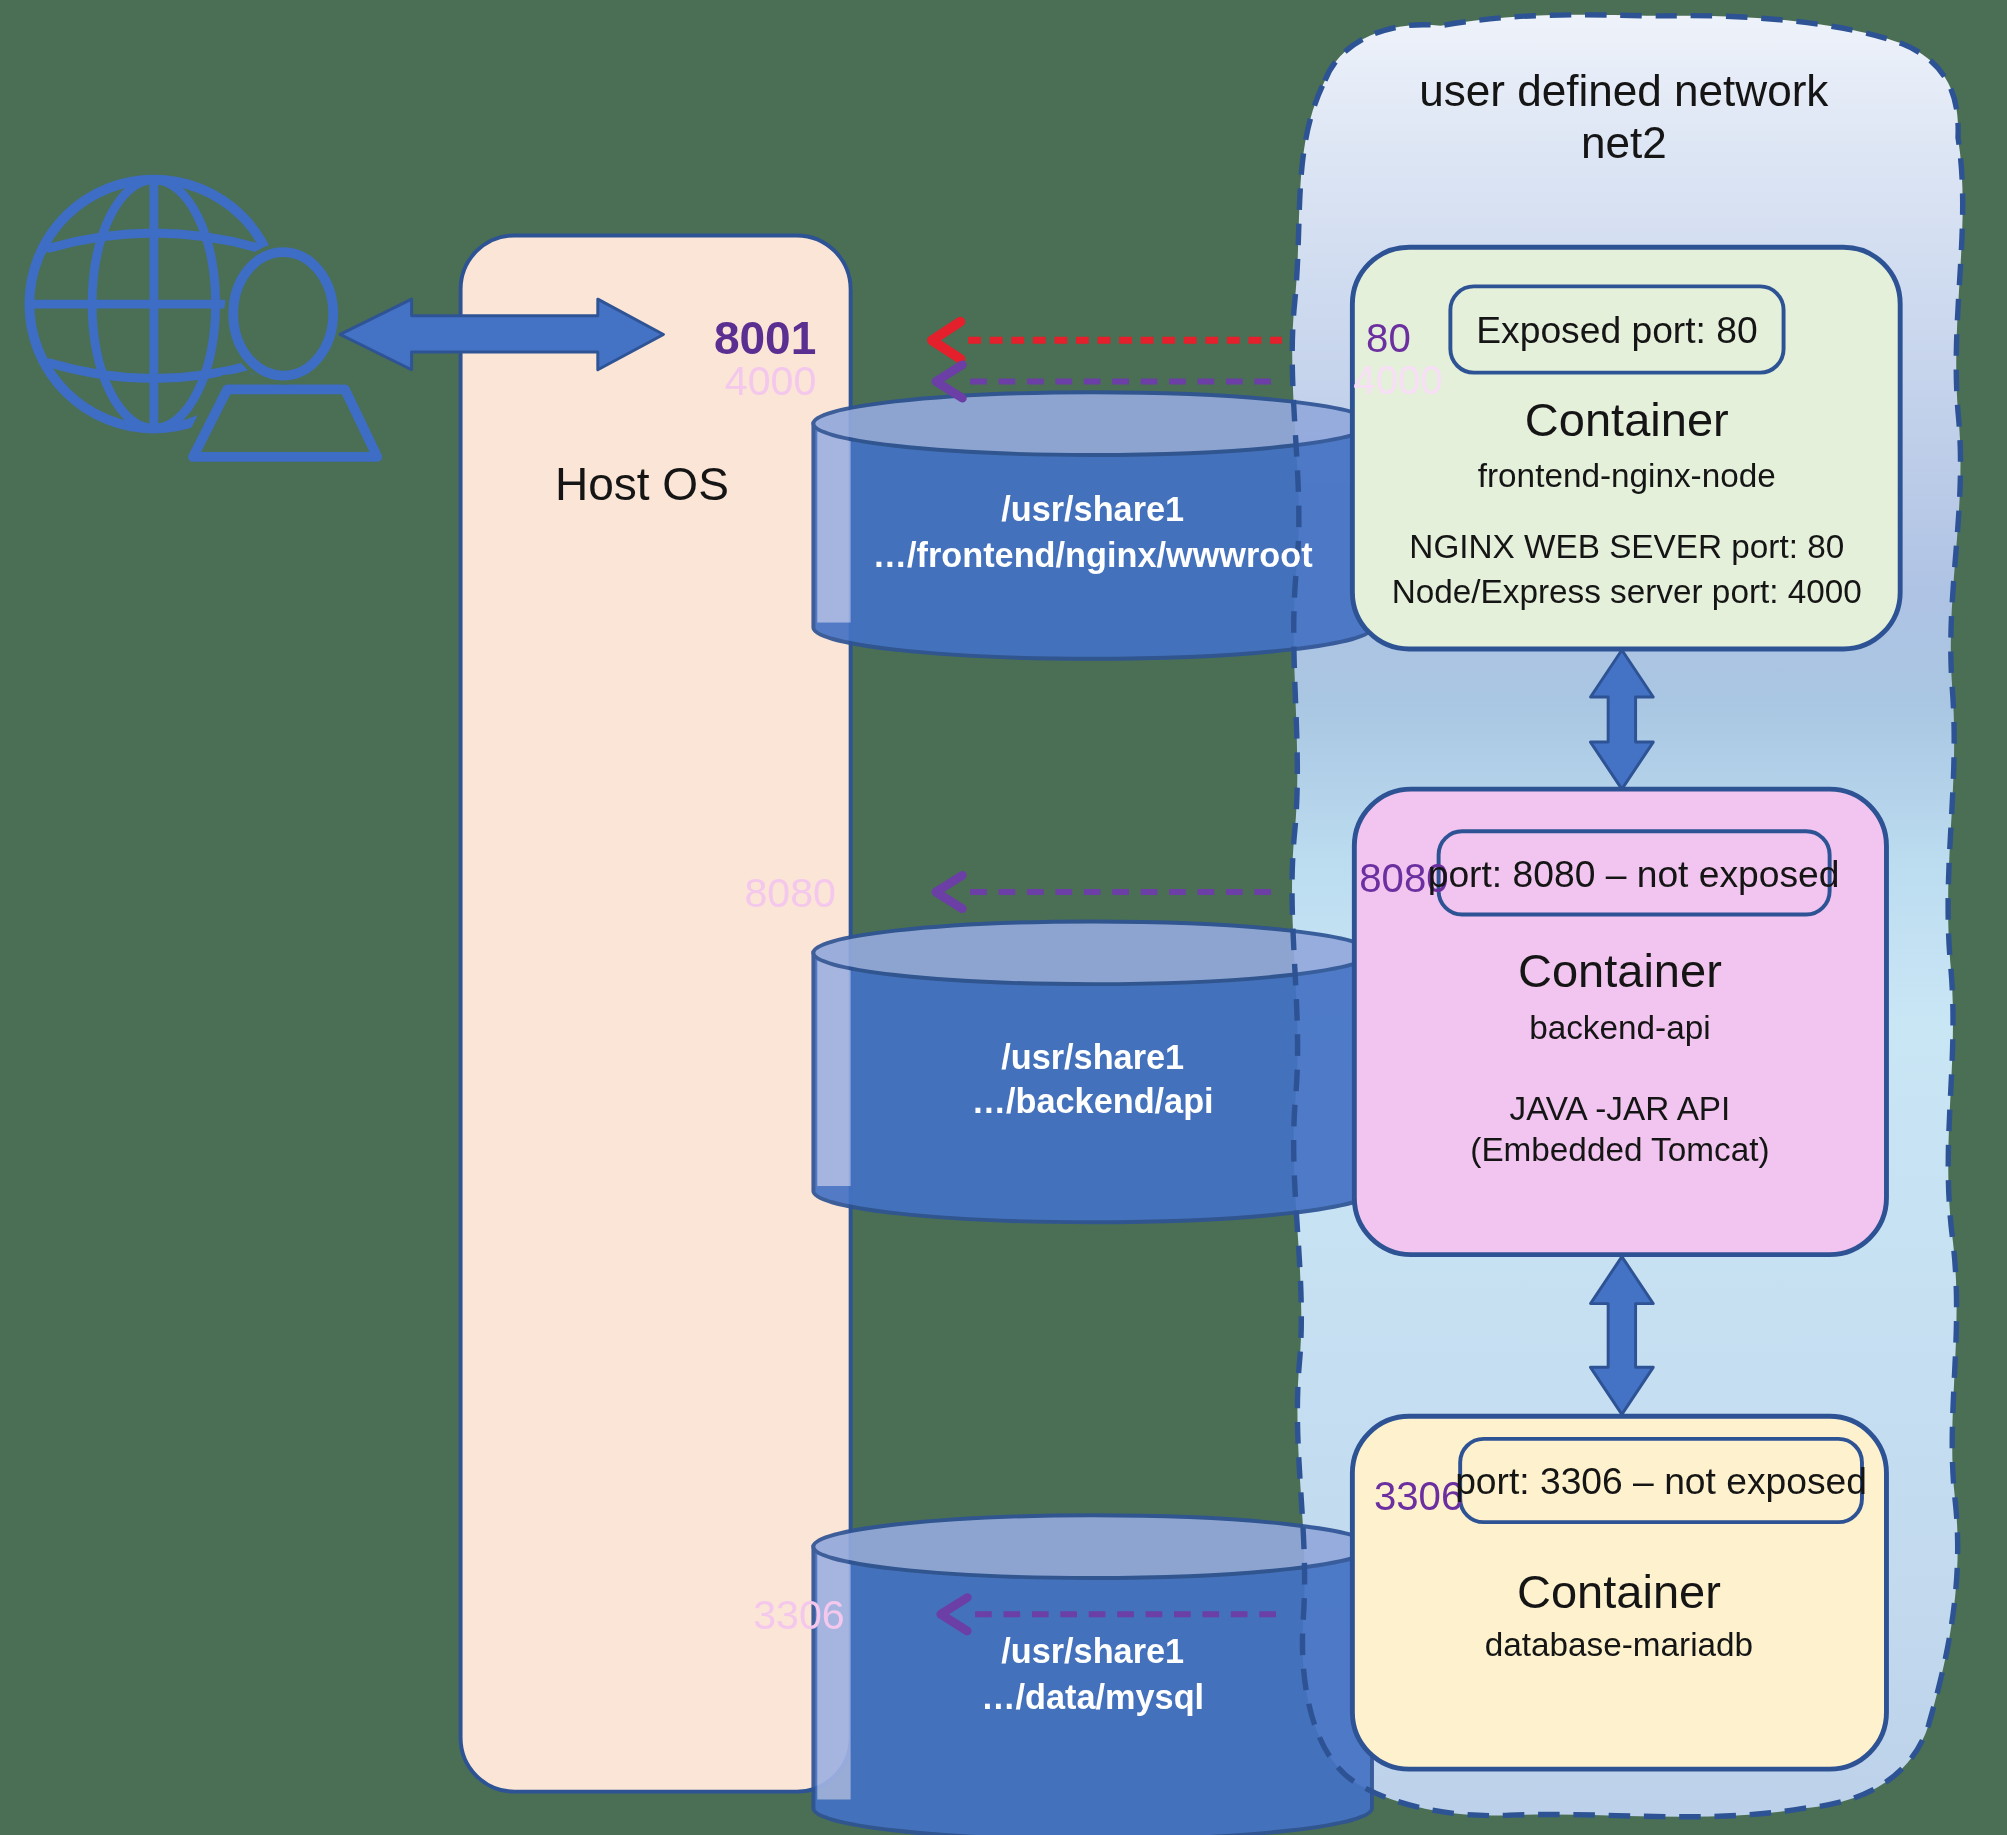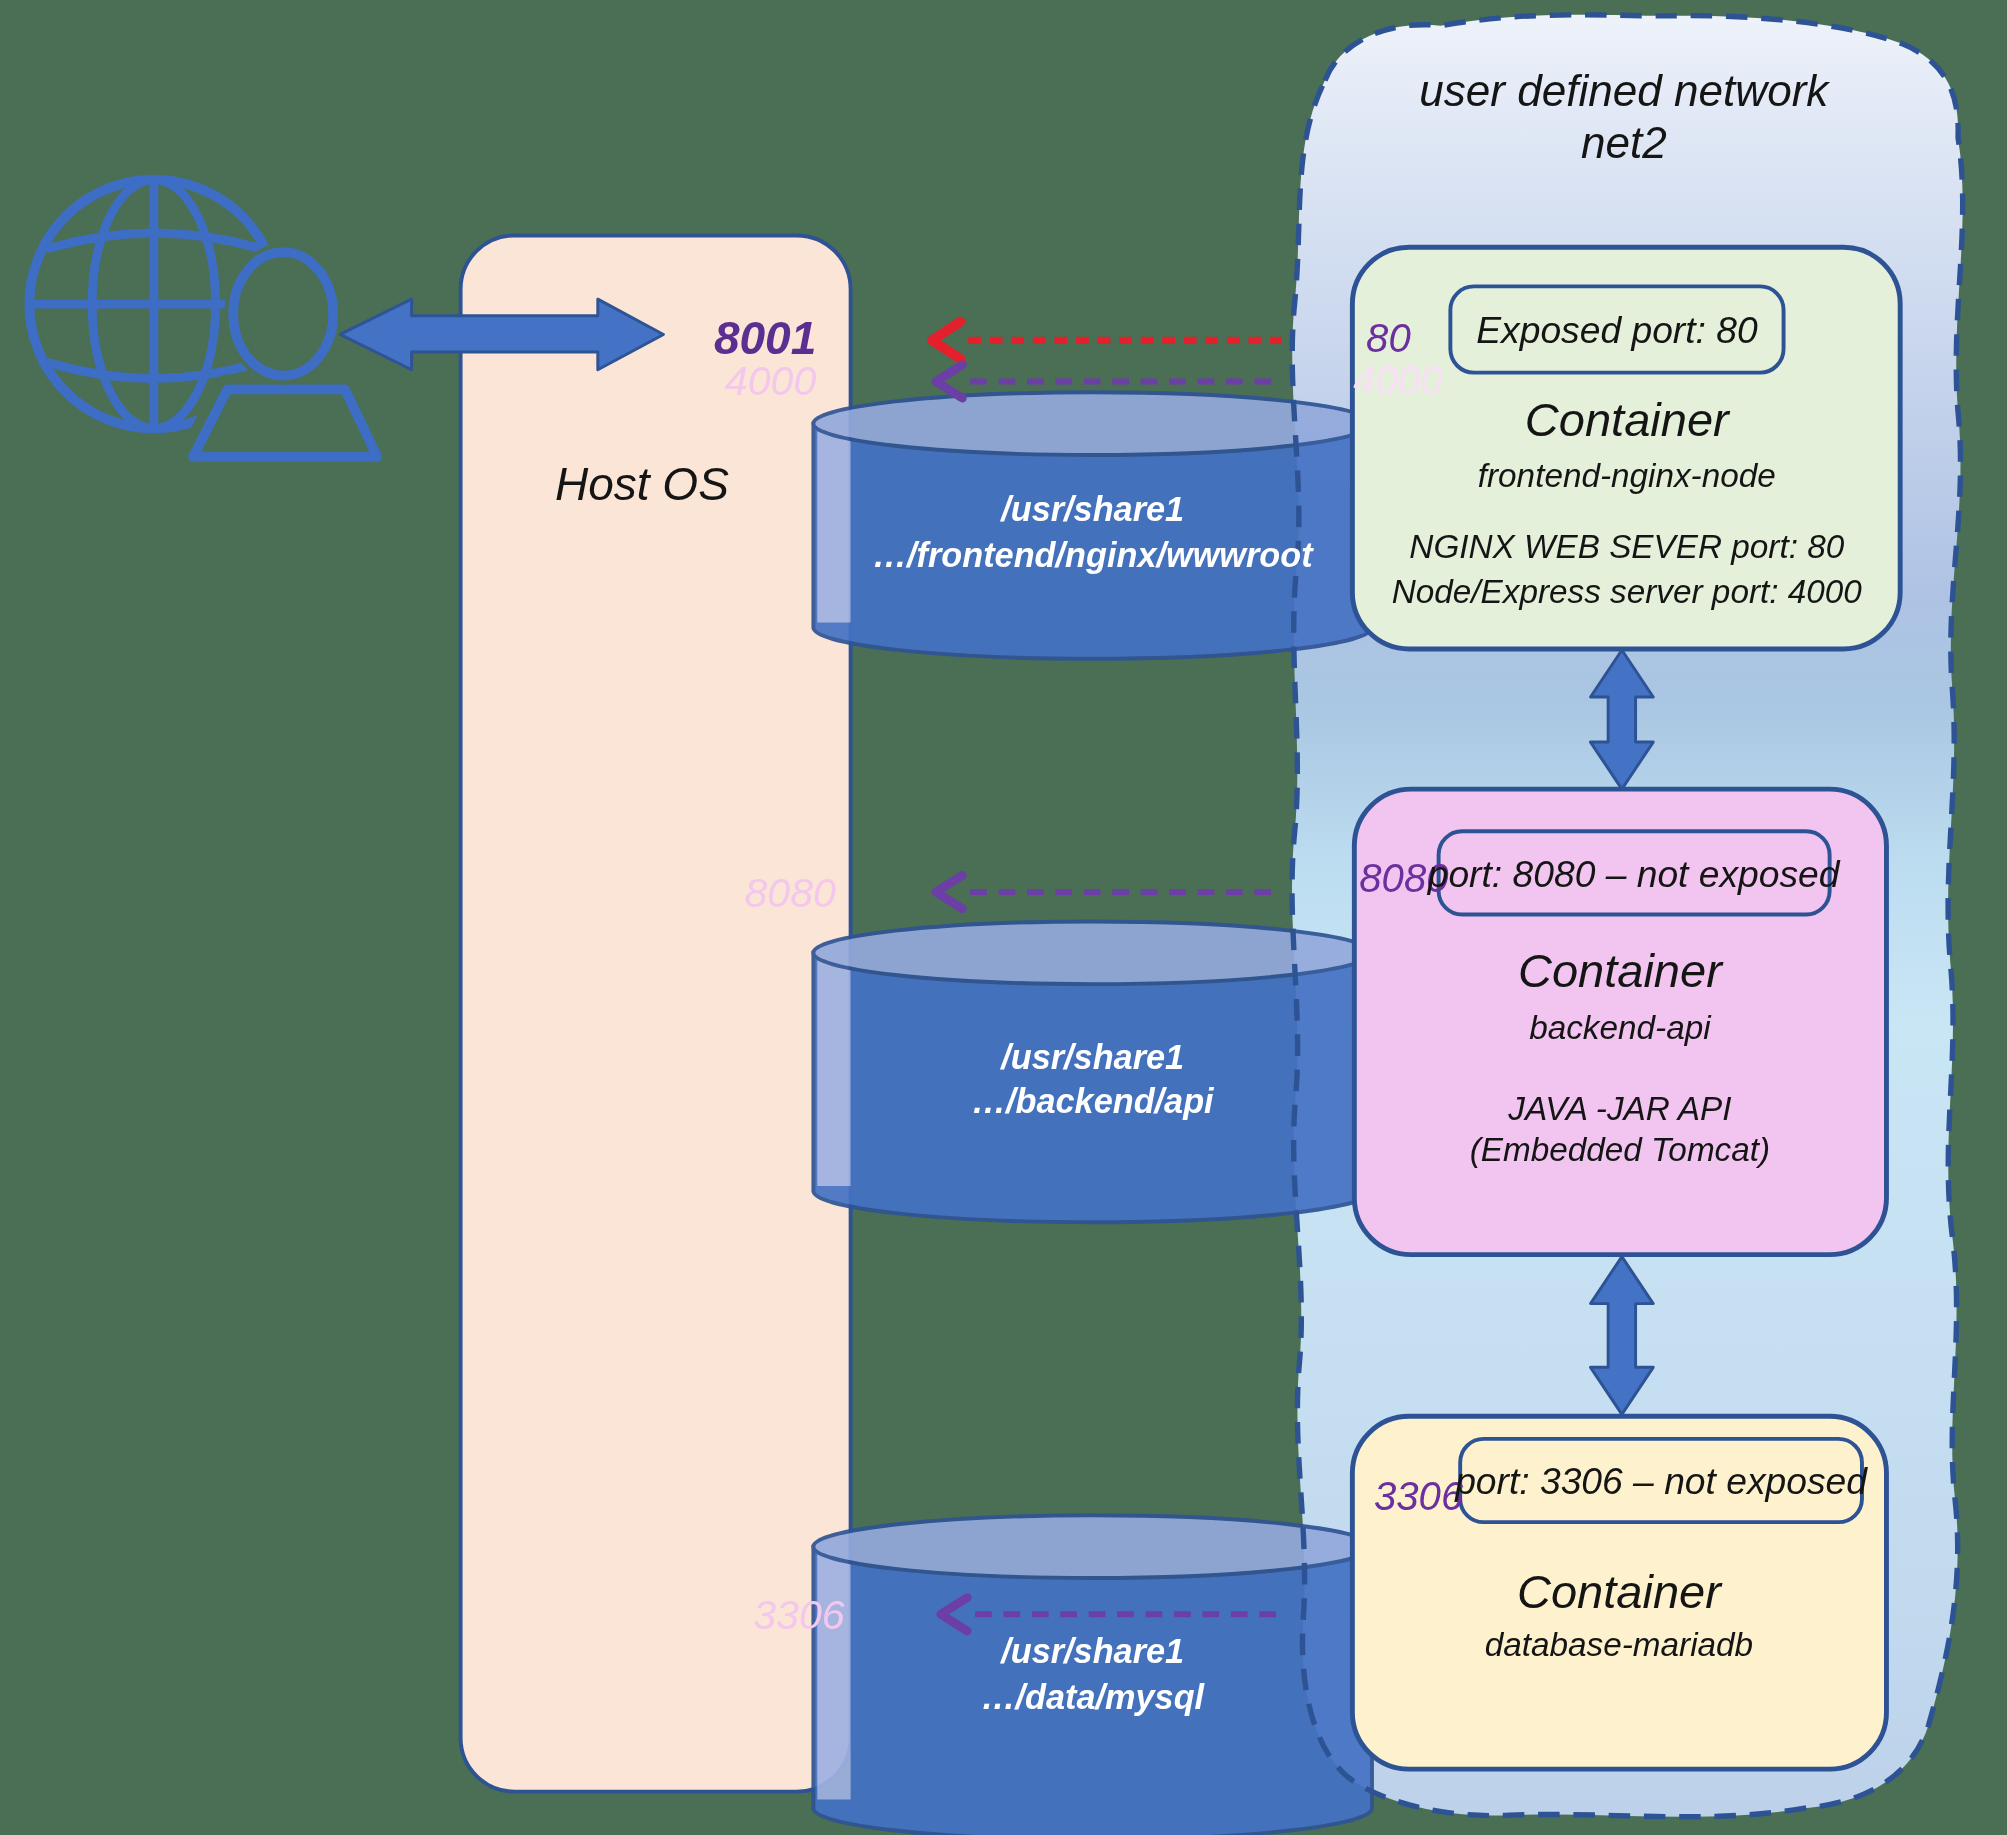--- a/index.html
+++ b/index.html
@@ -1,17 +1,17 @@
 <!DOCTYPE html>
 <html><head>
 <meta charset="utf-8">
 <style>
   html,body{margin:0;padding:0;background:#4a6f54;}
   .canvas{position:relative;width:2007px;height:1836px;overflow:hidden;background:#4a6f54;
-          font-family:"Liberation Sans",sans-serif;font-style:italic;}
+          font-family:"Liberation Sans",sans-serif;}
   .canvas svg{position:absolute;left:0;top:0;}
   text{font-family:"Liberation Sans",sans-serif;}
   .t-black{fill:#151515;}
   .t-white{fill:#ffffff;font-weight:600;}
   .t-purple{fill:#6b2fa0;}
   .t-darkpurple{fill:#5b2f91;font-weight:bold;}
   .t-pale{fill:#f3c8ec;}
   .t-palegreen{fill:#f9def7;}
 </style>
 </head>

